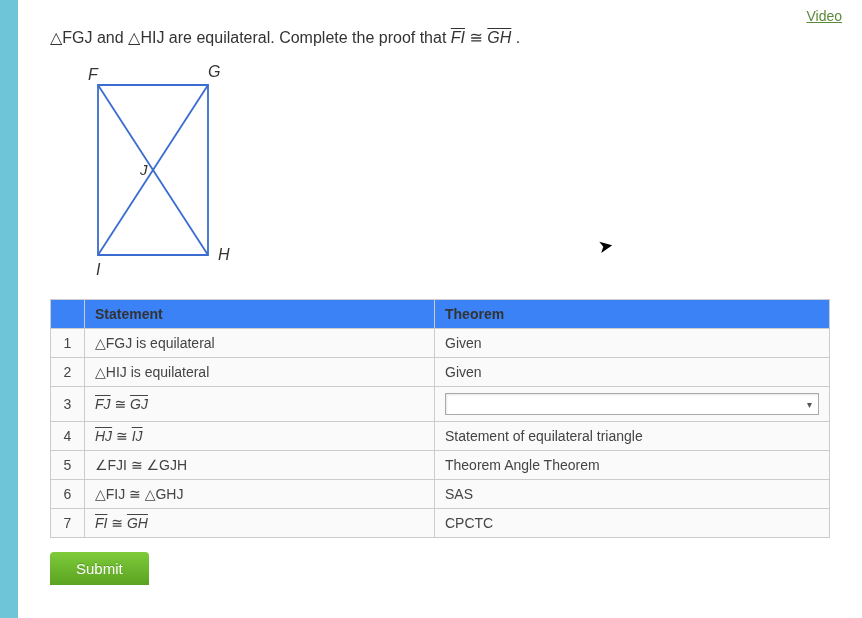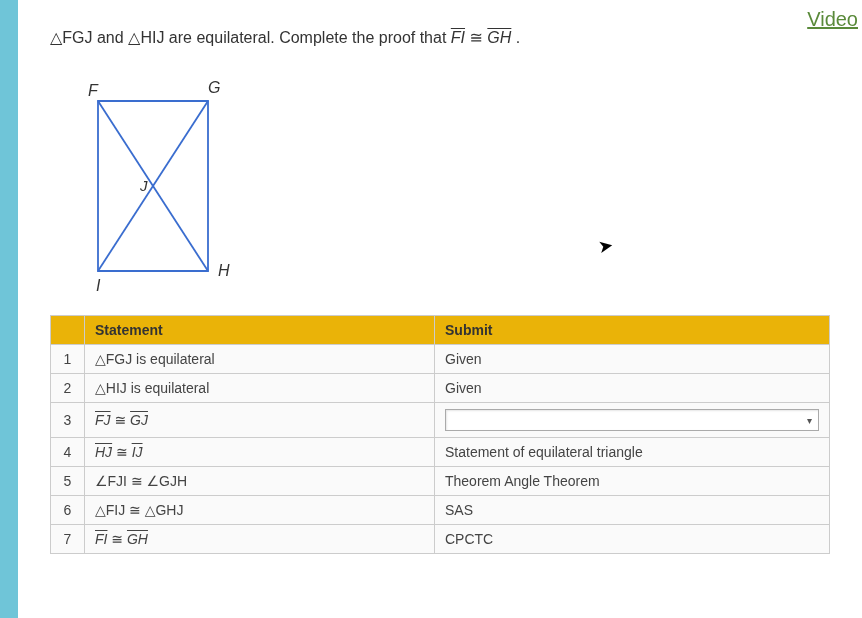--- a/index.html
+++ b/index.html
@@ -22,48 +22,48 @@
   .content {
     position: absolute;
     left: 18px; top: 0; right: 0; bottom: 0;
     background: #fff;
     padding: 28px 24px 0 32px;
   }
   .video-link {
     position: absolute;
     right: 0; top: 8px;
     color: #5a8a3a;
-    font-size: 20px;
-    padding-right: 4px;
+    font-size: 14px;
+    padding-right: 20px;
     text-decoration: underline;
   }
   .prompt {
     font-size: 16px;
     color: #333;
-    margin-bottom: 24px;
+    margin-bottom: 8px;
   }
   .overline { text-decoration: overline; font-style: italic; }
   .diagram-wrap { margin: 4px 0 10px 18px; }
   .proof-table {
     border-collapse: collapse;
     width: 780px;
     font-size: 14px;
     color: #444;
   }
   .proof-table th, .proof-table td {
     border: 1px solid #ccc;
     padding: 6px 10px;
     text-align: left;
     vertical-align: middle;
     background: #fafafa;
   }
   .proof-table th {
     font-weight: bold;
     color: #333;
-    background: #eab308;
+    background: #3b82f6;
   }
   .proof-table .num-col { width: 34px; text-align: center; }
   .proof-table .stmt-col { width: 350px; }
   .reason-input {
     width: 100%;
     height: 22px;
     border: 1px solid #aaa;
     background: #fff;
     font-size: 13px;
     box-shadow: inset 1px 1px 2px rgba(0,0,0,0.1);
@@ -120,21 +120,21 @@
       <text x="28" y="220" font-style="italic" font-size="16" fill="#333">I</text>
       <text x="72" y="120" font-style="italic" font-size="15" fill="#333">J</text>
     </svg>
   </div>
 
   <table class="proof-table">
     <thead>
       <tr>
         <th class="num-col"></th>
         <th class="stmt-col">Statement</th>
-        <th>Submit</th>
+        <th>Theorem</th>
       </tr>
     </thead>
     <tbody>
       <tr>
         <td class="num-col">1</td>
         <td>△FGJ is equilateral</td>
         <td>Given</td>
       </tr>
       <tr>
         <td class="num-col">2</td>
@@ -172,15 +172,16 @@
       <tr>
         <td class="num-col">7</td>
         <td>
           <span class="overline">FI</span><span> ≅ </span><span class="overline">GH</span>
         </td>
         <td>CPCTC</td>
       </tr>
     </tbody>
   </table>
 
+  <button class="submit-btn">Submit</button>
 
   <div class="cursor">➤</div>
 </div>
 
 </body></html>

